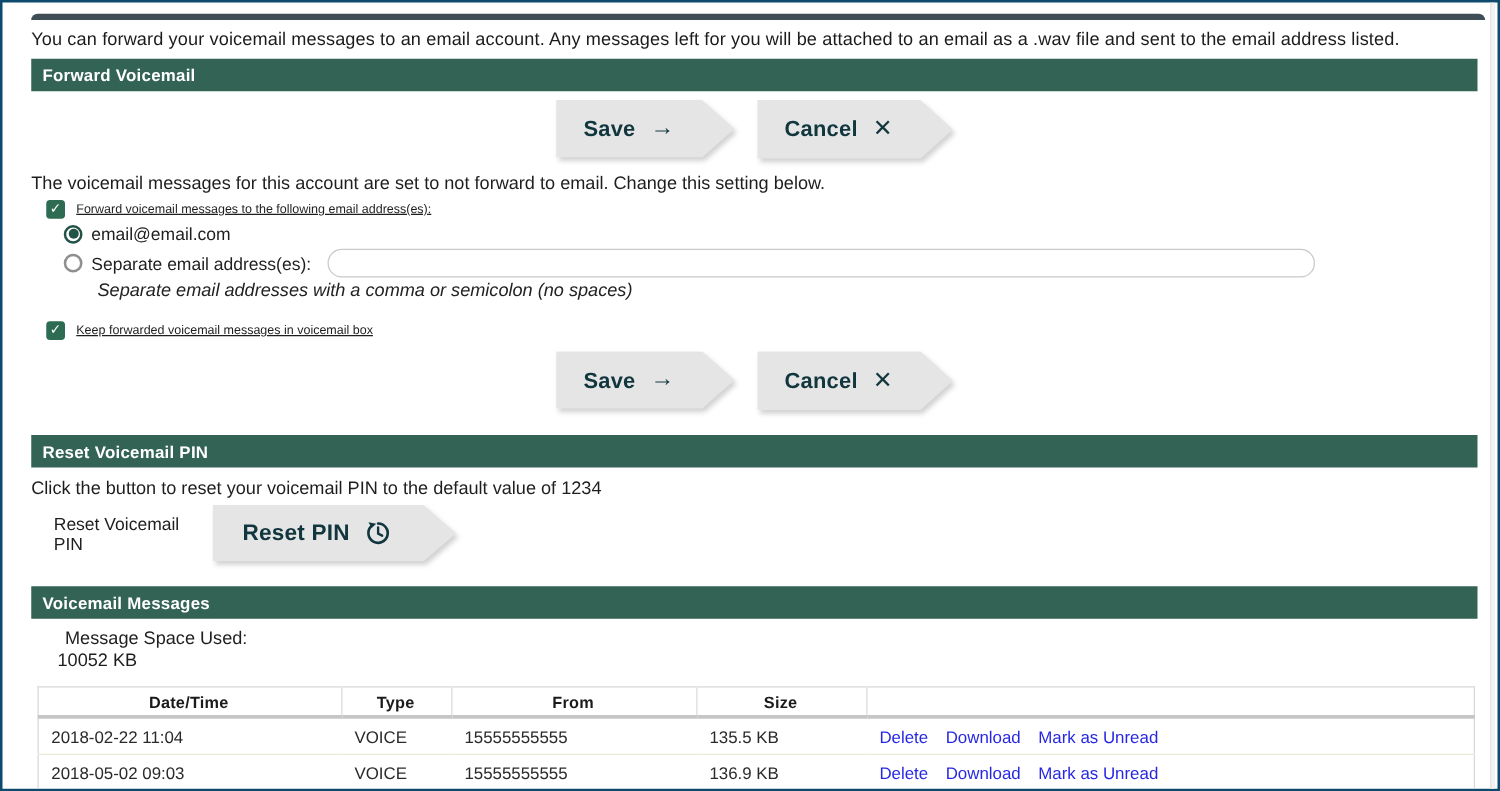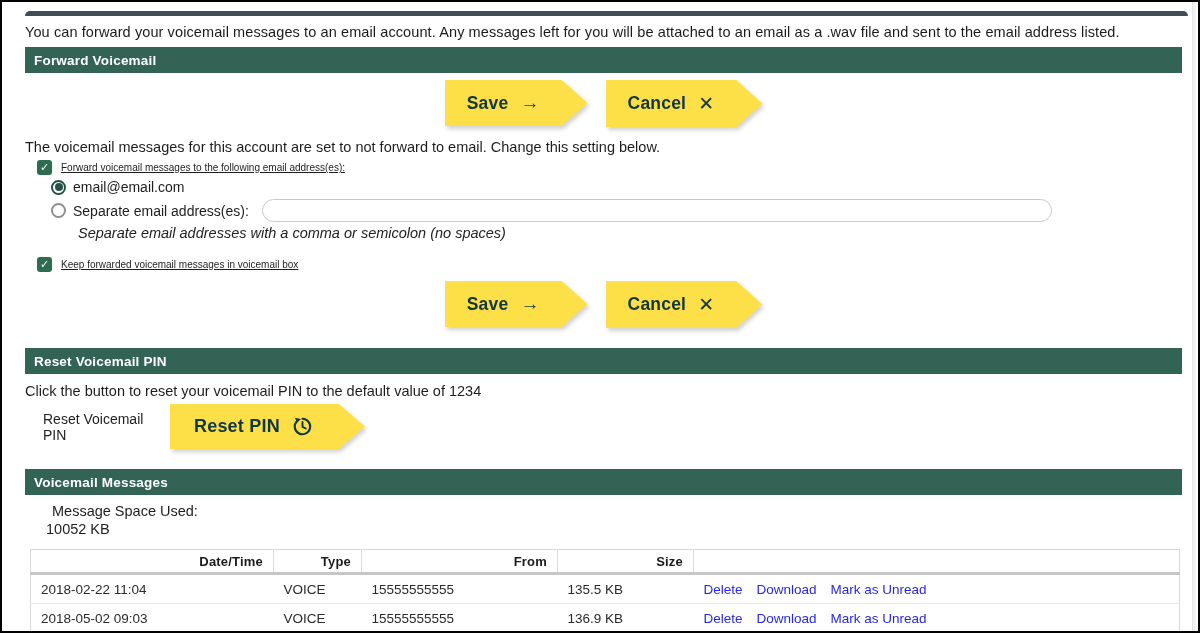--- a/index.html
+++ b/index.html
@@ -5,21 +5,21 @@
   * { box-sizing: border-box; margin: 0; padding: 0; }
   html, body { width: 1200px; height: 633px; overflow: hidden; }
   body {
     font-family: "Liberation Sans", "DejaVu Sans", sans-serif;
     background: #ffffff;
     color: #1e1e1e;
     position: relative;
   }
   .frame {
     position: absolute; inset: 0;
-    border: 2px solid #000000;
+    border: 2px solid #0c4a6e;
     background: #ffffff;
     overflow: hidden;
   }
   .scroll-strip {
     position: absolute; top: 0; right: 2px; bottom: 0;
     width: 4px; background: #f2f2f2; border-left: 1px solid #e4e4e4;
   }
   .content { padding: 0 16px 0 23px; }
 
   .top-rule {
@@ -44,21 +44,21 @@
     padding: 6px 9px 5px 9px;
   }
   .btn-row {
     margin-top: 7px;
     display: flex;
     justify-content: center;
     gap: 18px;
   }
   .btn-shadow { filter: drop-shadow(2px 3px 2px rgba(0,0,0,0.18)); }
   .btn {
-    background: #fde047;
+    background: #e5e5e5;
     clip-path: polygon(0 0, calc(100% - 26px) 0, 100% 50%, calc(100% - 26px) 100%, 0 100%);
     padding: 12px 48px 12px 22px;
     display: flex;
     align-items: center;
     gap: 12px;
     font-size: 17.5px;
     font-weight: bold;
     color: #12363e;
     letter-spacing: 0.2px;
     cursor: pointer;
@@ -109,21 +109,21 @@
   .space-value { margin-top: 2px; margin-left: 21px; font-size: 14.5px; }
 
   table.msg-table {
     margin: 12px 0 0 5px;
     width: 1150px;
     border-collapse: collapse;
     border: 1px solid #d8d8d8;
     font-size: 13.5px;
   }
   .msg-table thead th {
-    text-align: right;
+    text-align: center;
     font-size: 13px;
     font-weight: bold;
     color: #1b1b1b;
     padding: 4px 10px 3px 8px;
     border-right: 1px solid #dcdcdc;
     border-bottom: 3px solid #c6c6c6;
     letter-spacing: 0.2px;
   }
   .msg-table thead th:last-child { border-right: none; }
   .msg-table td {

